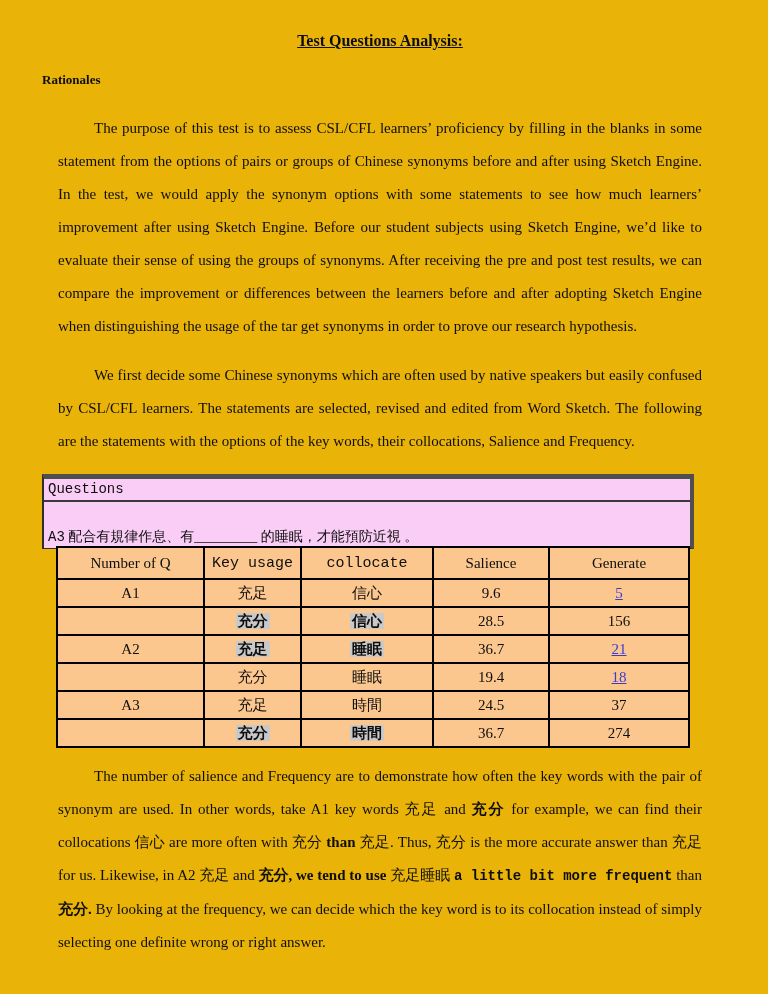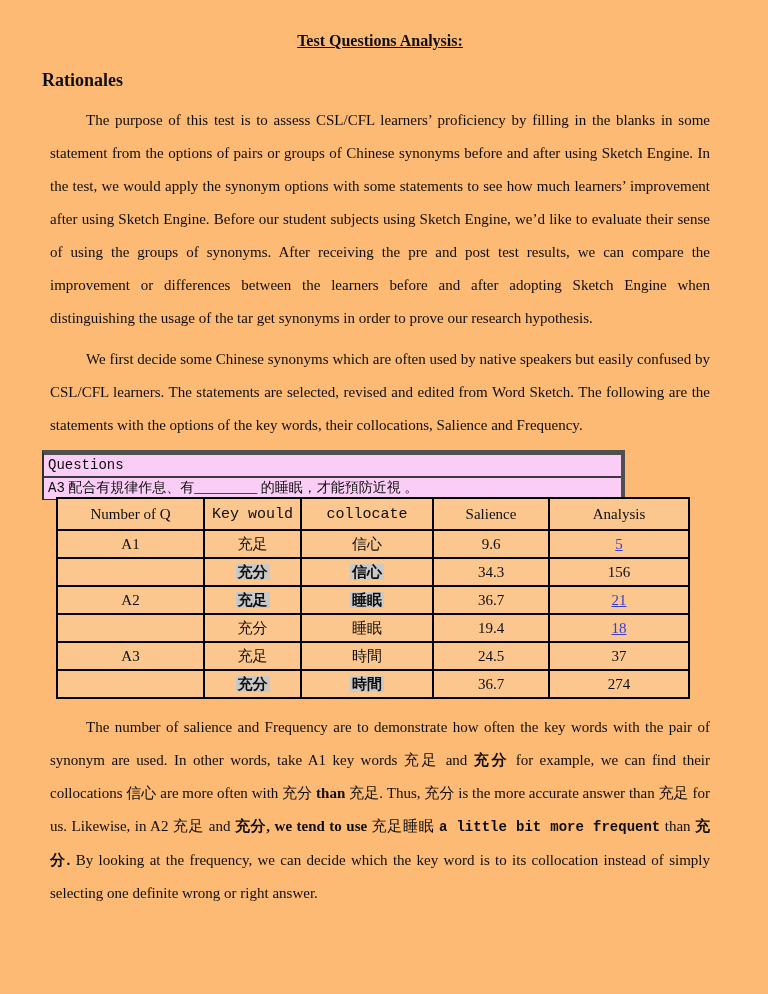--- a/index.html
+++ b/index.html
@@ -6,71 +6,71 @@
   body {
     width: 768px; height: 994px;
     font-family: "Liberation Serif", "DejaVu Serif", serif;
     color: #0e0e0e;
     overflow: hidden;
   }
   .page {
     box-sizing: border-box;
     width: 768px; height: 994px;
     padding: 30px 50px 0 42px;
-    background: #fdba74;
+    background: #eab308;
   }
   .doc-title {
     margin: 0 0 12px 0;
     font-size: 16px;
     line-height: 22px;
     font-weight: bold;
     text-align: center;
     text-decoration: underline;
   }
   .doc-h2 {
     margin: 0;
-    font-size: 18px;
+    font-size: 13px;
     line-height: 32px;
     font-weight: bold;
   }
   .body-text {
-    margin: 8px;
+    margin: 16px;
     font-size: 15px;
     line-height: 33px;
     text-align: justify;
     text-indent: 36px;
   }
   .mono  { font-family: "Liberation Mono", "DejaVu Sans Mono", monospace; }
   .b     { font-weight: bold; }
   .mono2 {
     font-family: "Liberation Mono", "DejaVu Sans Mono", monospace;
     font-size: 14px;
     font-weight: bold;
   }
 
   
   .q-table {
-    width: 583px;
+    width: 652px;
     margin-top: 4px;
     background: var(--pink-bg, #f9cdf5);
     border-left: 2px solid #2e2e2e;
     border-bottom: 1px solid #2e2e2e;
     border-top: 5px solid var(--shadow-dark, #4f4f4f);
     border-right: 4px solid var(--shadow-dark, #4f4f4f);
     box-sizing: border-box;
   }
   .q-row {
     padding: 1px 4px 2px 4px;
     font-size: 14px;
     line-height: 18px;
     border-bottom: 2px solid #3a3a3a;
     white-space: nowrap;
     overflow: hidden;
   }
-  .q-row:last-child { border-bottom: none; }
+  .q-row:last-child { border-bottom: none; margin-top: 25px; }
   .q-row .mono { font-size: 14px; }
 
   
   .a-table {
     width: 632px;
     margin-left: 14px;
     margin-top: -3px;
     border-collapse: collapse;
     background: var(--orange-bg, #fbc78e);
     font-size: 15px;
@@ -125,39 +125,39 @@
     <colgroup>
       <col style="width:147px">
         <col style="width:97px">
         <col style="width:132px">
         <col style="width:116px">
         <col style="width:140px">
     </colgroup>
     <thead>
       <tr>
         <th>Number of Q</th>
-        <th class="mono">Key would</th>
+        <th class="mono">Key usage</th>
         <th class="mono">collocate</th>
         <th>Salience</th>
-        <th>Analysis</th>
+        <th>Generate</th>
       </tr>
     </thead>
     <tbody>
       <tr>
         <td>A1</td>
         <td>充足</td>
         <td>信心</td>
         <td>9.6</td>
         <td><span class="freq-link">5</span></td>
       </tr>
       <tr>
         <td></td>
         <td><span class="hl">充分</span></td>
         <td><span class="hl">信心</span></td>
-        <td>34.3</td>
+        <td>28.5</td>
         <td>156</td>
       </tr>
       <tr>
         <td>A2</td>
         <td><span class="hl">充足</span></td>
         <td><span class="hl">睡眠</span></td>
         <td>36.7</td>
         <td><span class="freq-link">21</span></td>
       </tr>
       <tr>

